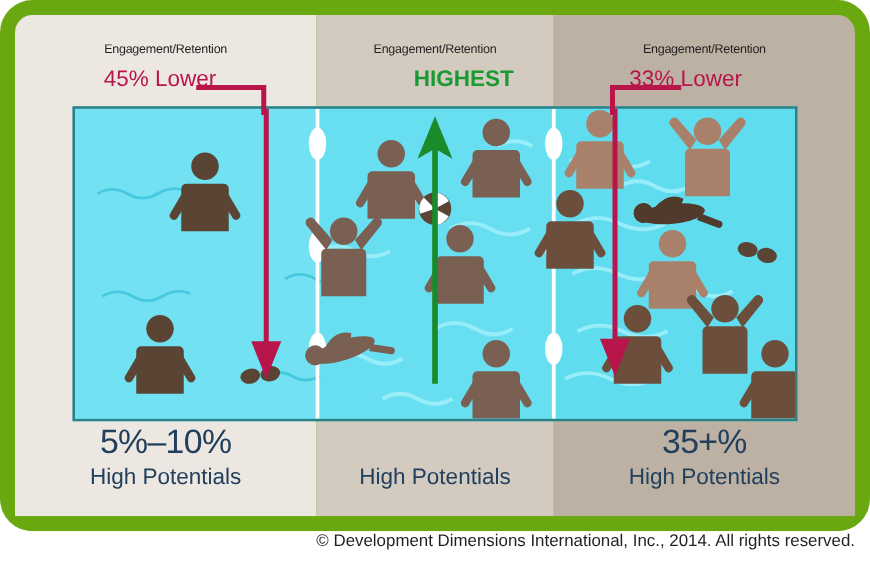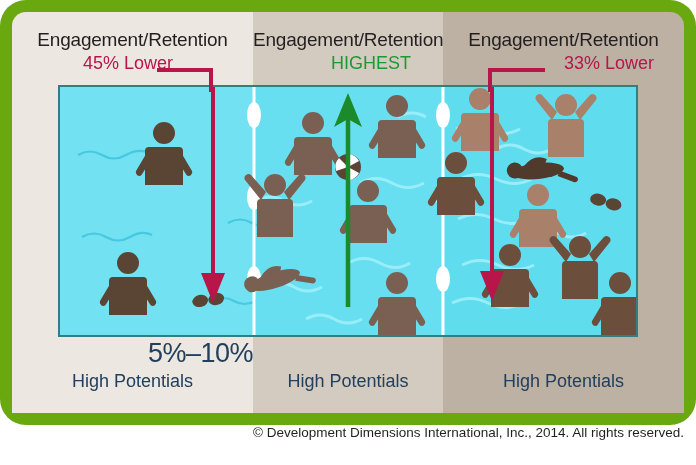--- a/index.html
+++ b/index.html
@@ -50,56 +50,55 @@
   
   .col-header {
     position: absolute;
     top: 18px;
     width: 100%;
     text-align: center;
     pointer-events: none;
   }
   .col-header .eng-label {
     display: block;
-    font-size: 19px;
+    font-size: 10px;
     color: #231f20;
     letter-spacing: -0.2px;
     line-height: 20px;
     white-space: nowrap;
   }
   .col-header .eng-value {
     display: block;
     font-size: 18px;
     line-height: 24px;
     margin-top: 1px;
     white-space: nowrap;
   }
   .eng-value.lower { color: #b8154b; }
-  .eng-value.highest { color: #1a9a32; font-weight: normal; padding-left: 46px; }
+  .eng-value.highest { color: #1a9a32; font-weight: bold; padding-left: 46px; }
 
   
   .panel.left  .col-header .eng-value { text-align: left;  padding-left: 36px; margin-left: 35px; }
-  .panel.right .col-header .eng-value { text-align: right; padding-right: 30px; }
+  .panel.right .col-header .eng-value { text-align: center; padding-right: 30px; }
 
   
   .col-footer {
     position: absolute;
     bottom: 22px;
     width: 100%;
     text-align: center;
     color: #1f3b57;
     pointer-events: none;
   }
   .col-footer .pct {
     display: block;
     font-size: 27px;
     line-height: 32px;
     letter-spacing: -0.5px;
     color: #22405e;
-    text-align: right;
   }
   .col-footer .hp {
     display: block;
     font-size: 18px;
     line-height: 20px;
     margin-top: 2px;
     color: #22405e;
   }
 
   
@@ -163,20 +162,21 @@
         <span class="hp">High Potentials</span>
       </div>
     </div>
 
     <div class="panel right">
       <div class="col-header">
         <span class="eng-label">Engagement/Retention</span>
         <span class="eng-value lower">33% Lower</span>
       </div>
       <div class="col-footer">
+        <span class="pct">35+%</span>
         <span class="hp">High Potentials</span>
       </div>
     </div>
   </div>
 
   <div id="pool">
     <svg width="576" height="248" viewBox="0 0 576 248" xmlns="http://www.w3.org/2000/svg">
       <defs>
 
         <g id="sw-stand">

